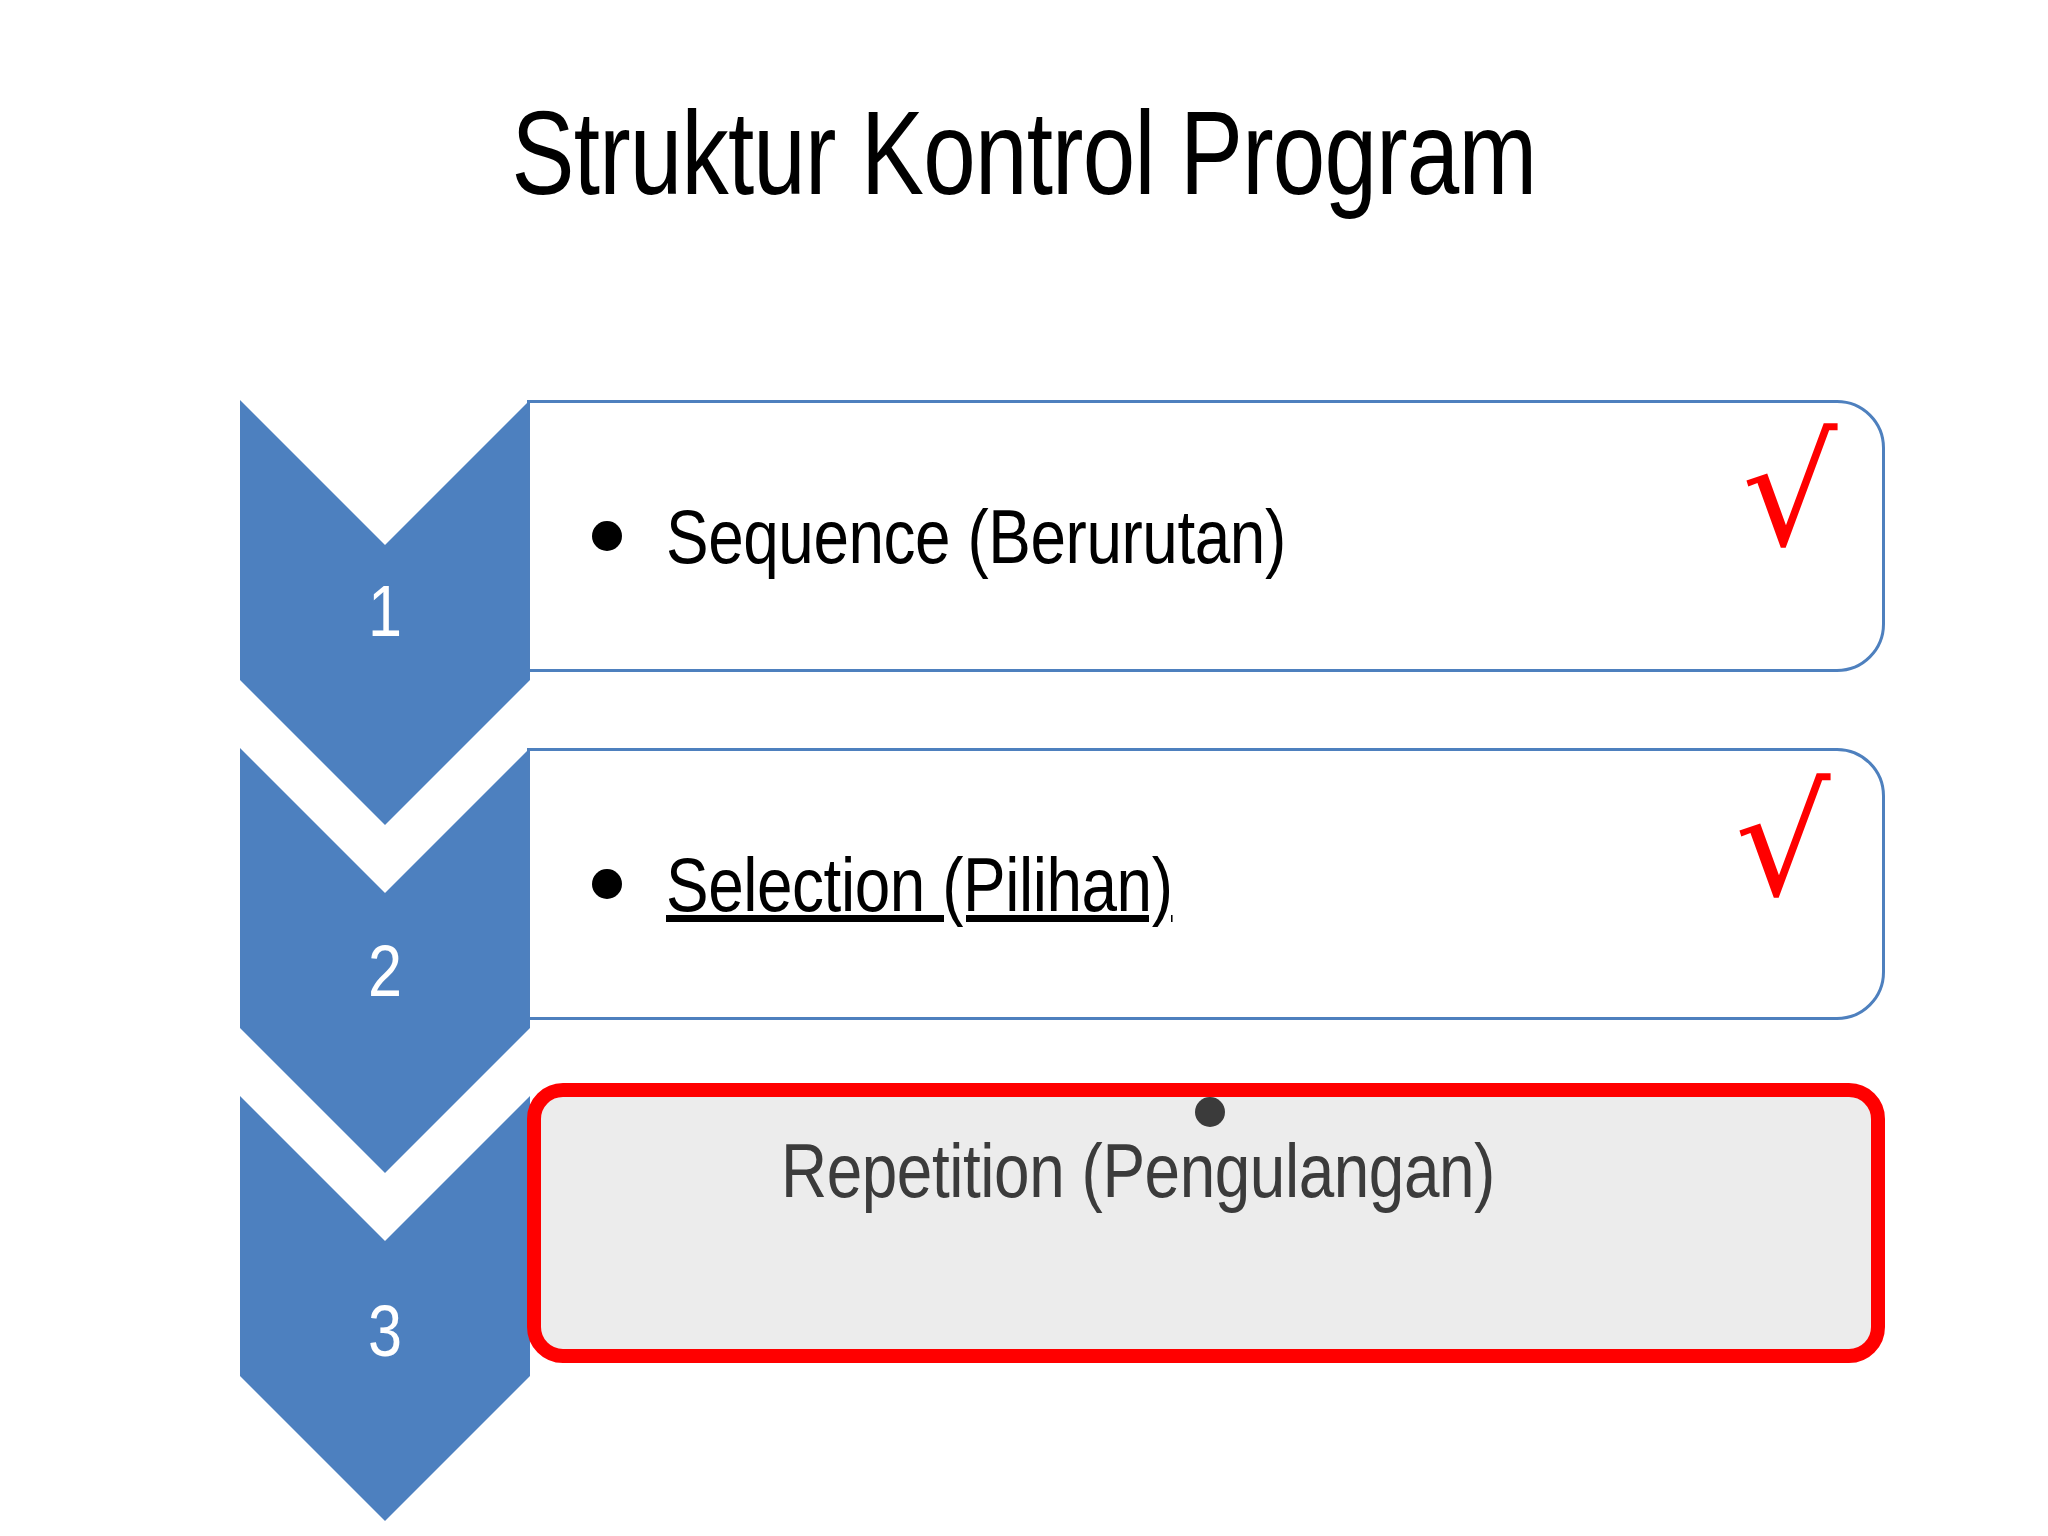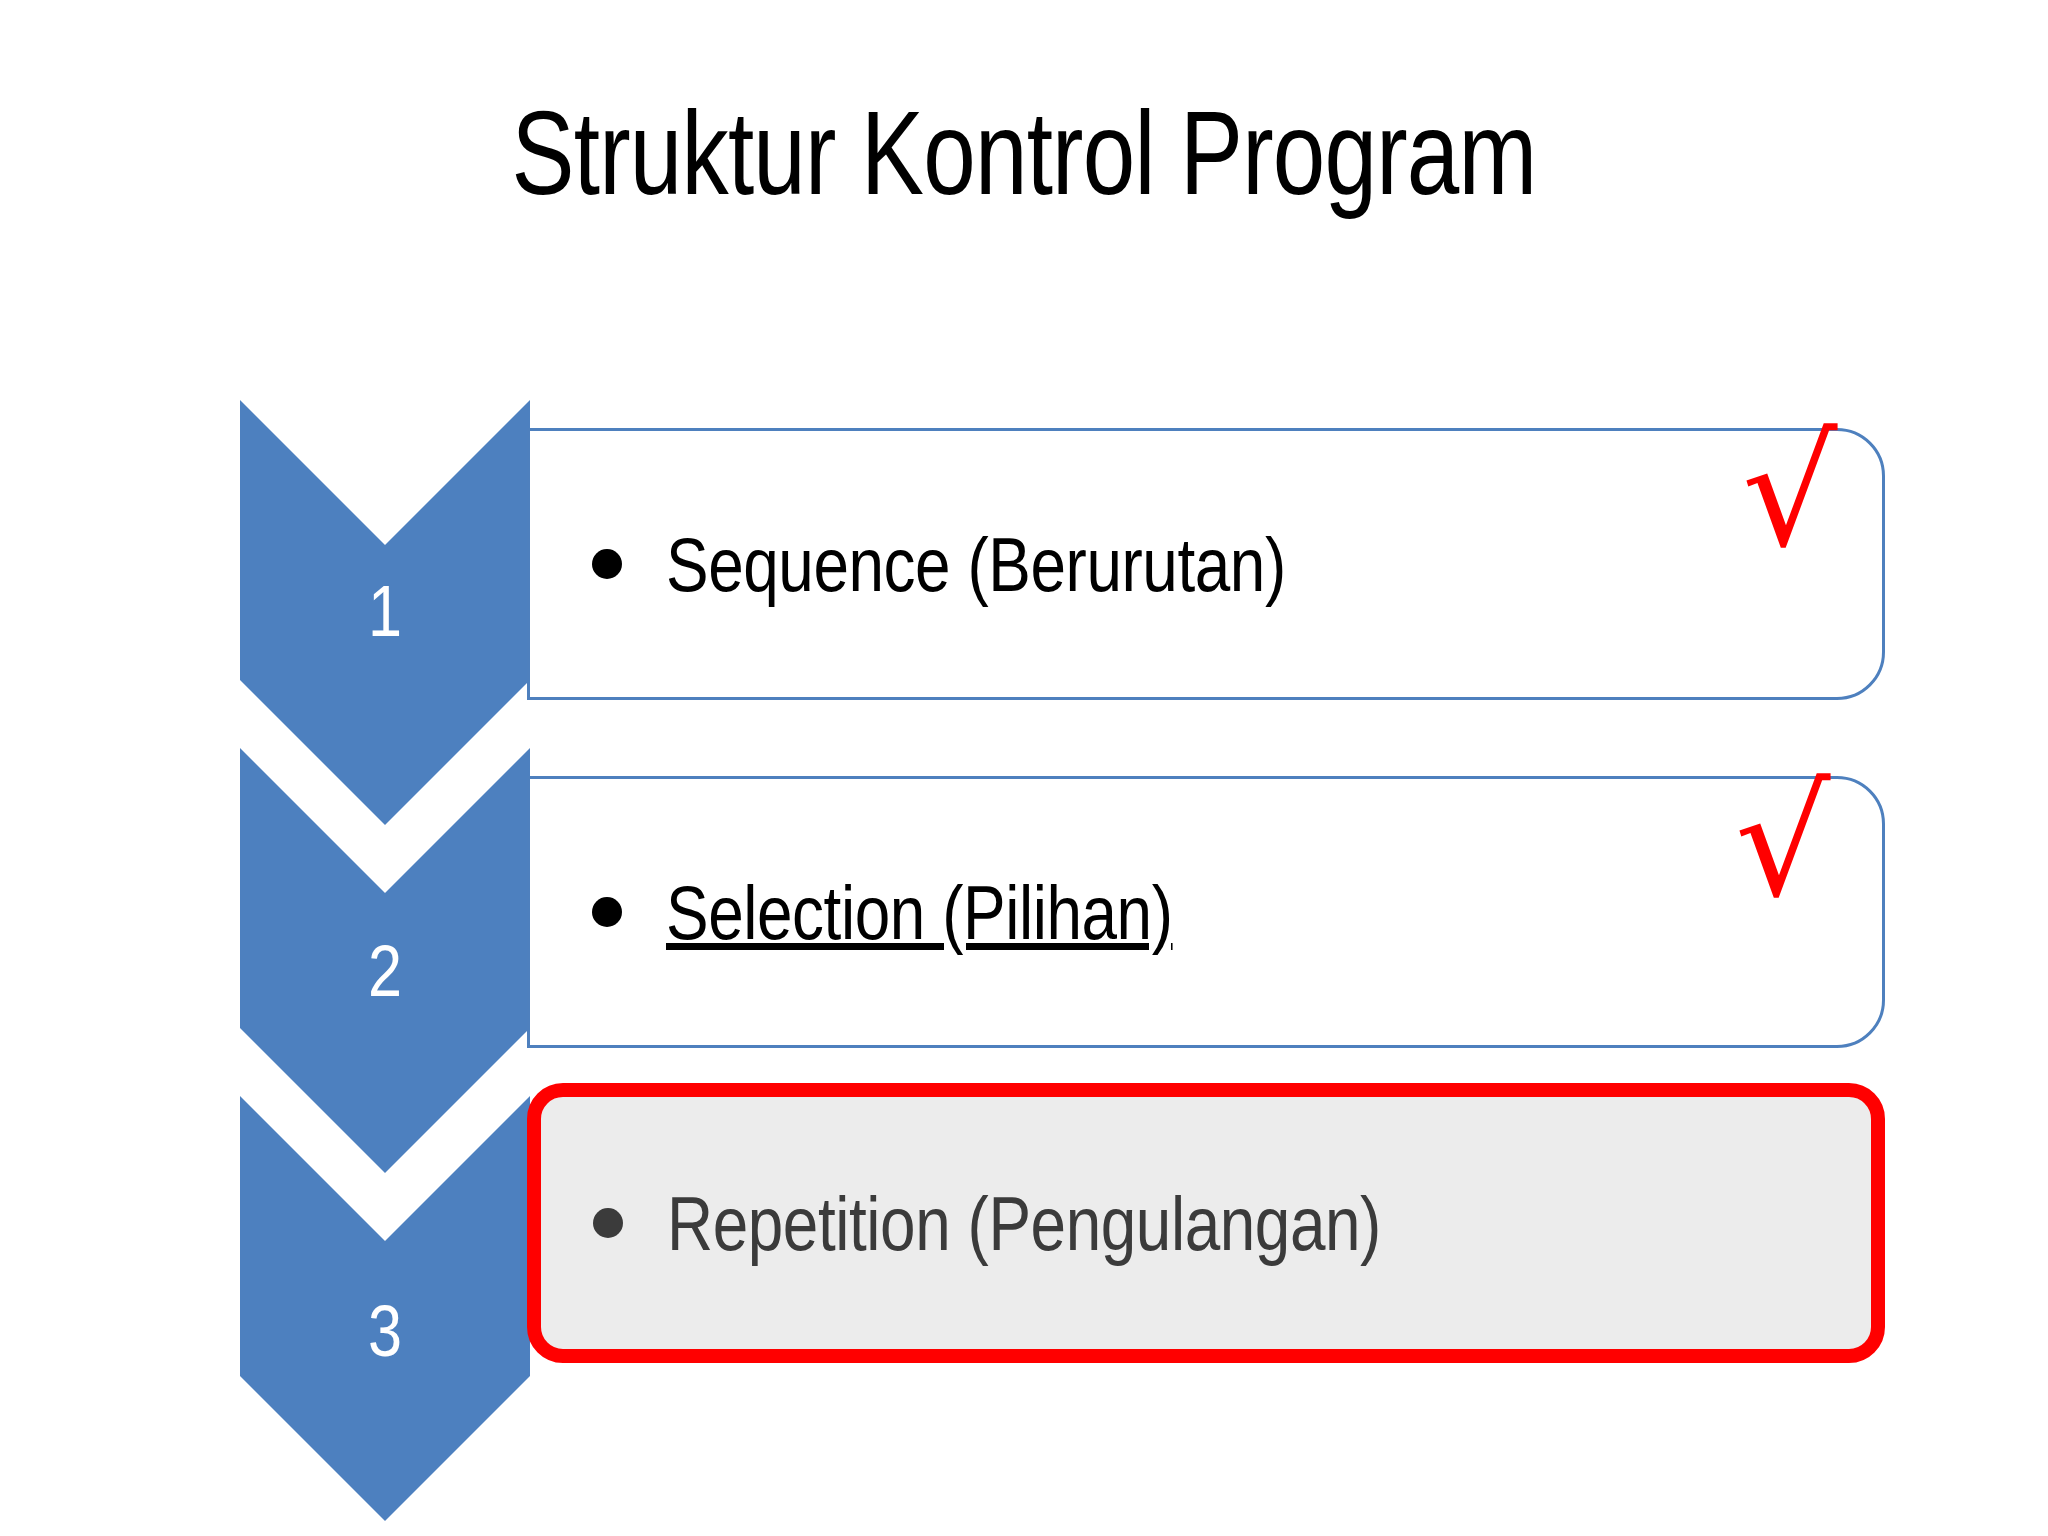--- a/index.html
+++ b/index.html
@@ -81,27 +81,27 @@
     width: 1358px;
     box-sizing: border-box;
     display: flex;
     align-items: center;
   }
 
   .row-box.plain {
     background: #ffffff;
     border: 3px solid #4E80BE;
     border-radius: 0 48px 48px 0;
-    margin-top: 28px;
   }
 
   .row-box.highlight {
     background: #ECECEC;
     border: 14px solid #FF0000;
     border-radius: 36px;
+    flex-direction: column;
   }
 
   #row-1 { top: 400px; height: 272px; }
   #row-2 { top: 748px; height: 272px; text-decoration: underline; }
   #row-3 { top: 1083px; height: 280px; }
 
   .row-bullet {
     display: inline-block;
     width: 30px;
     height: 30px;

